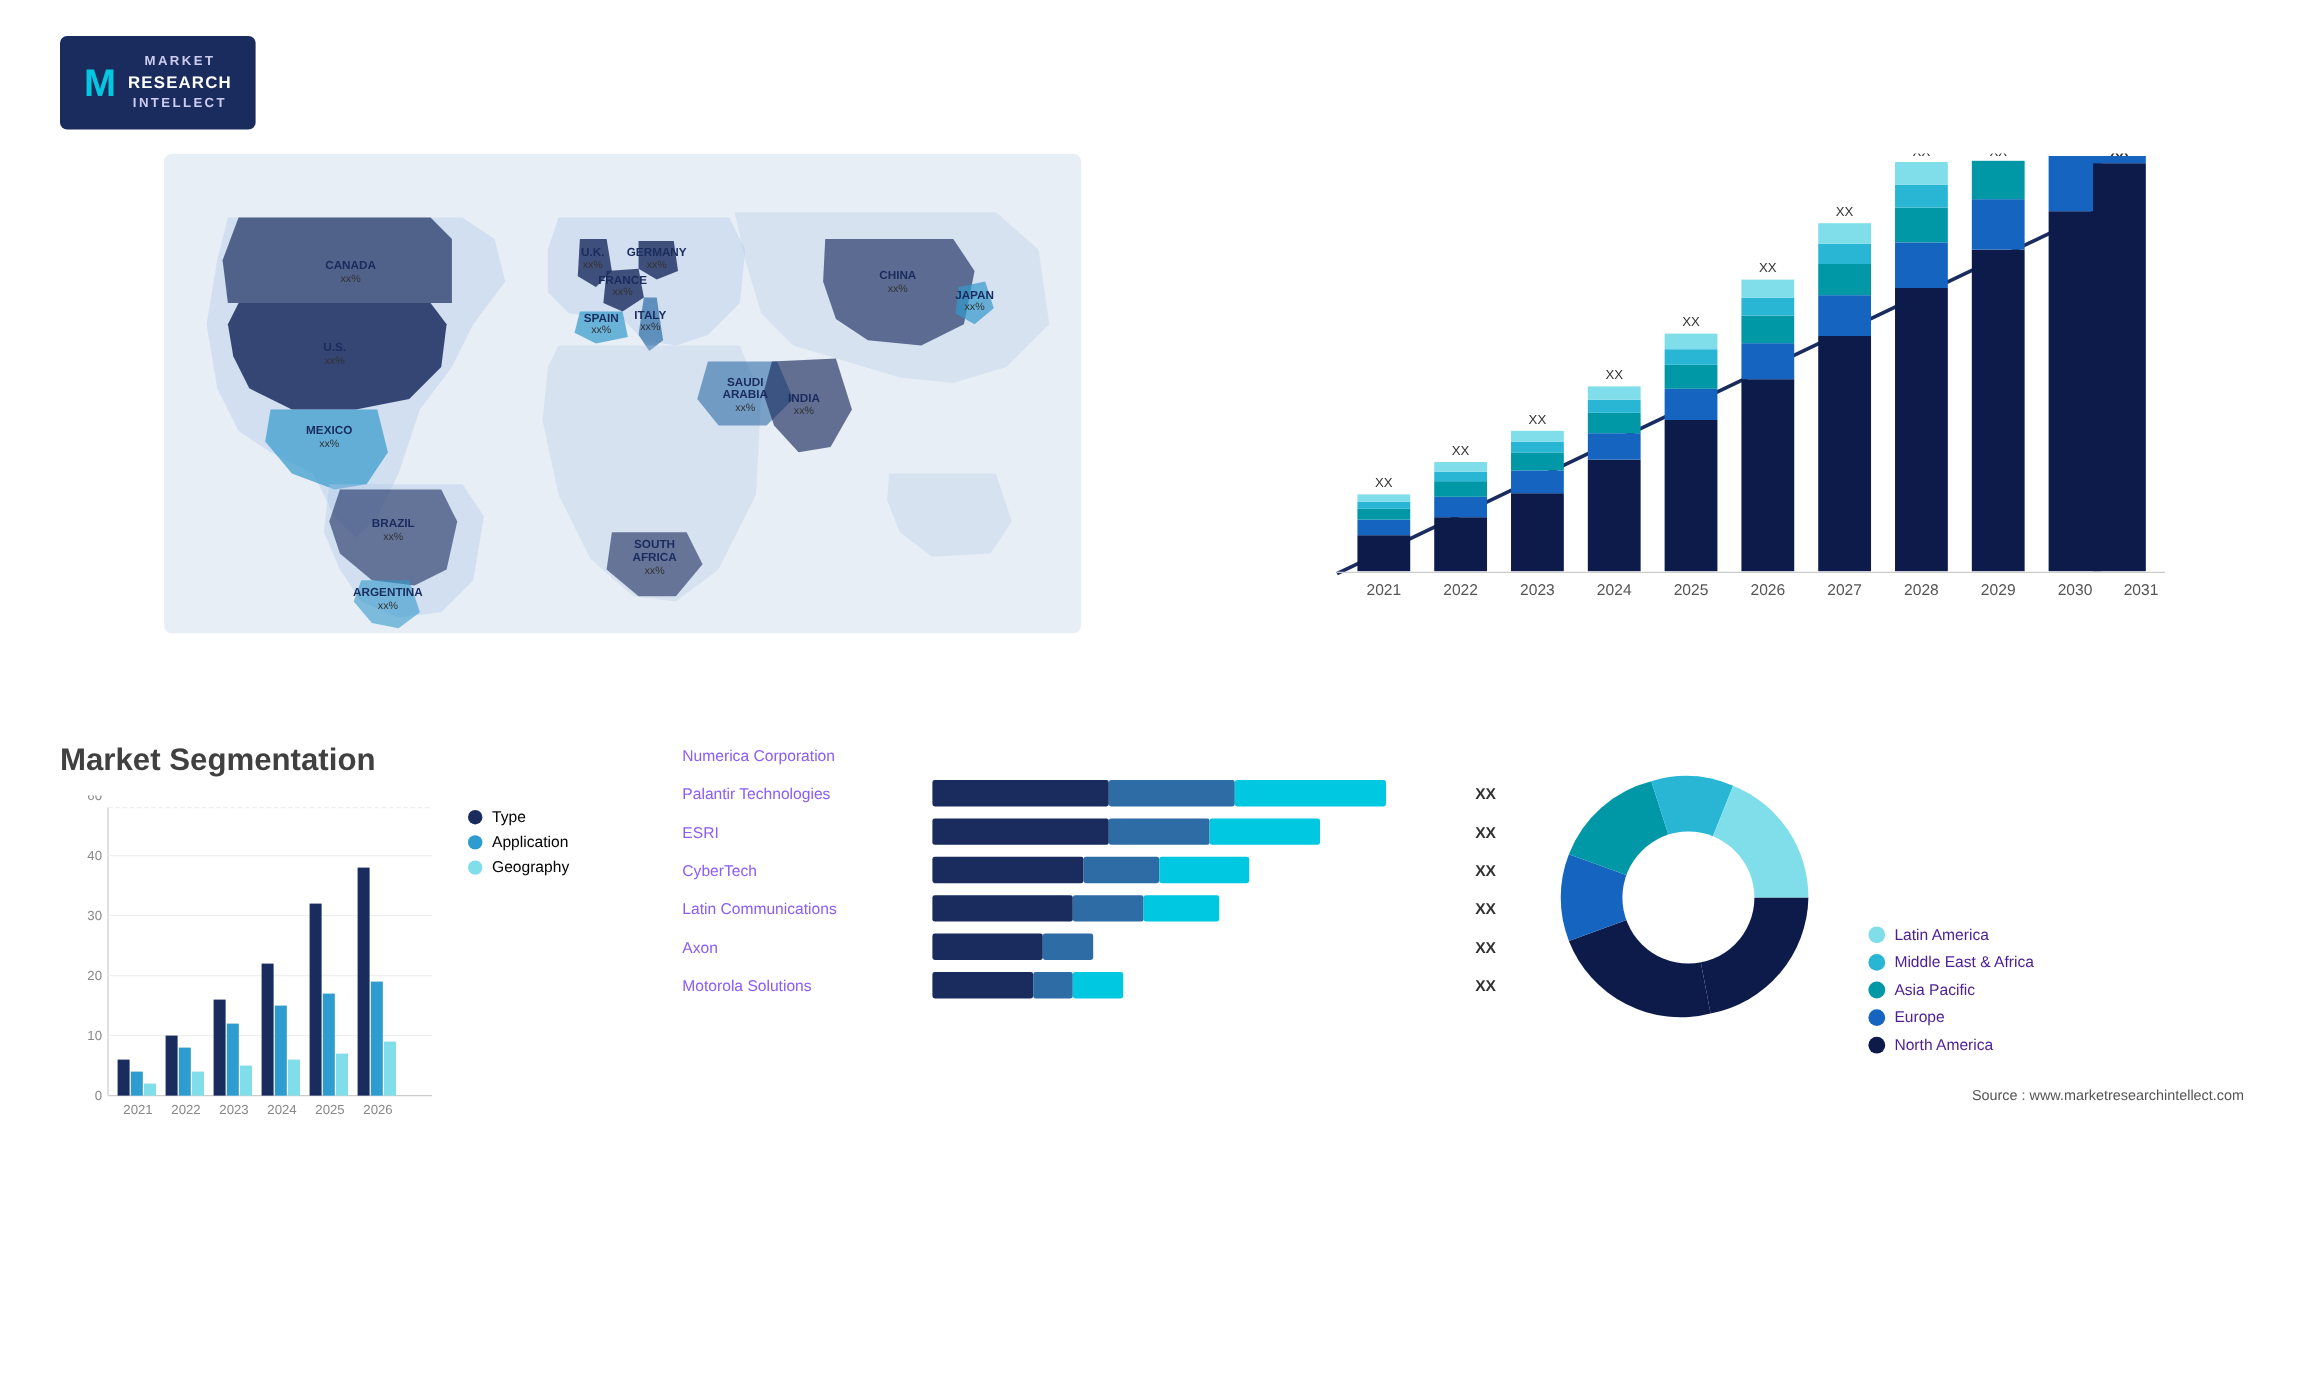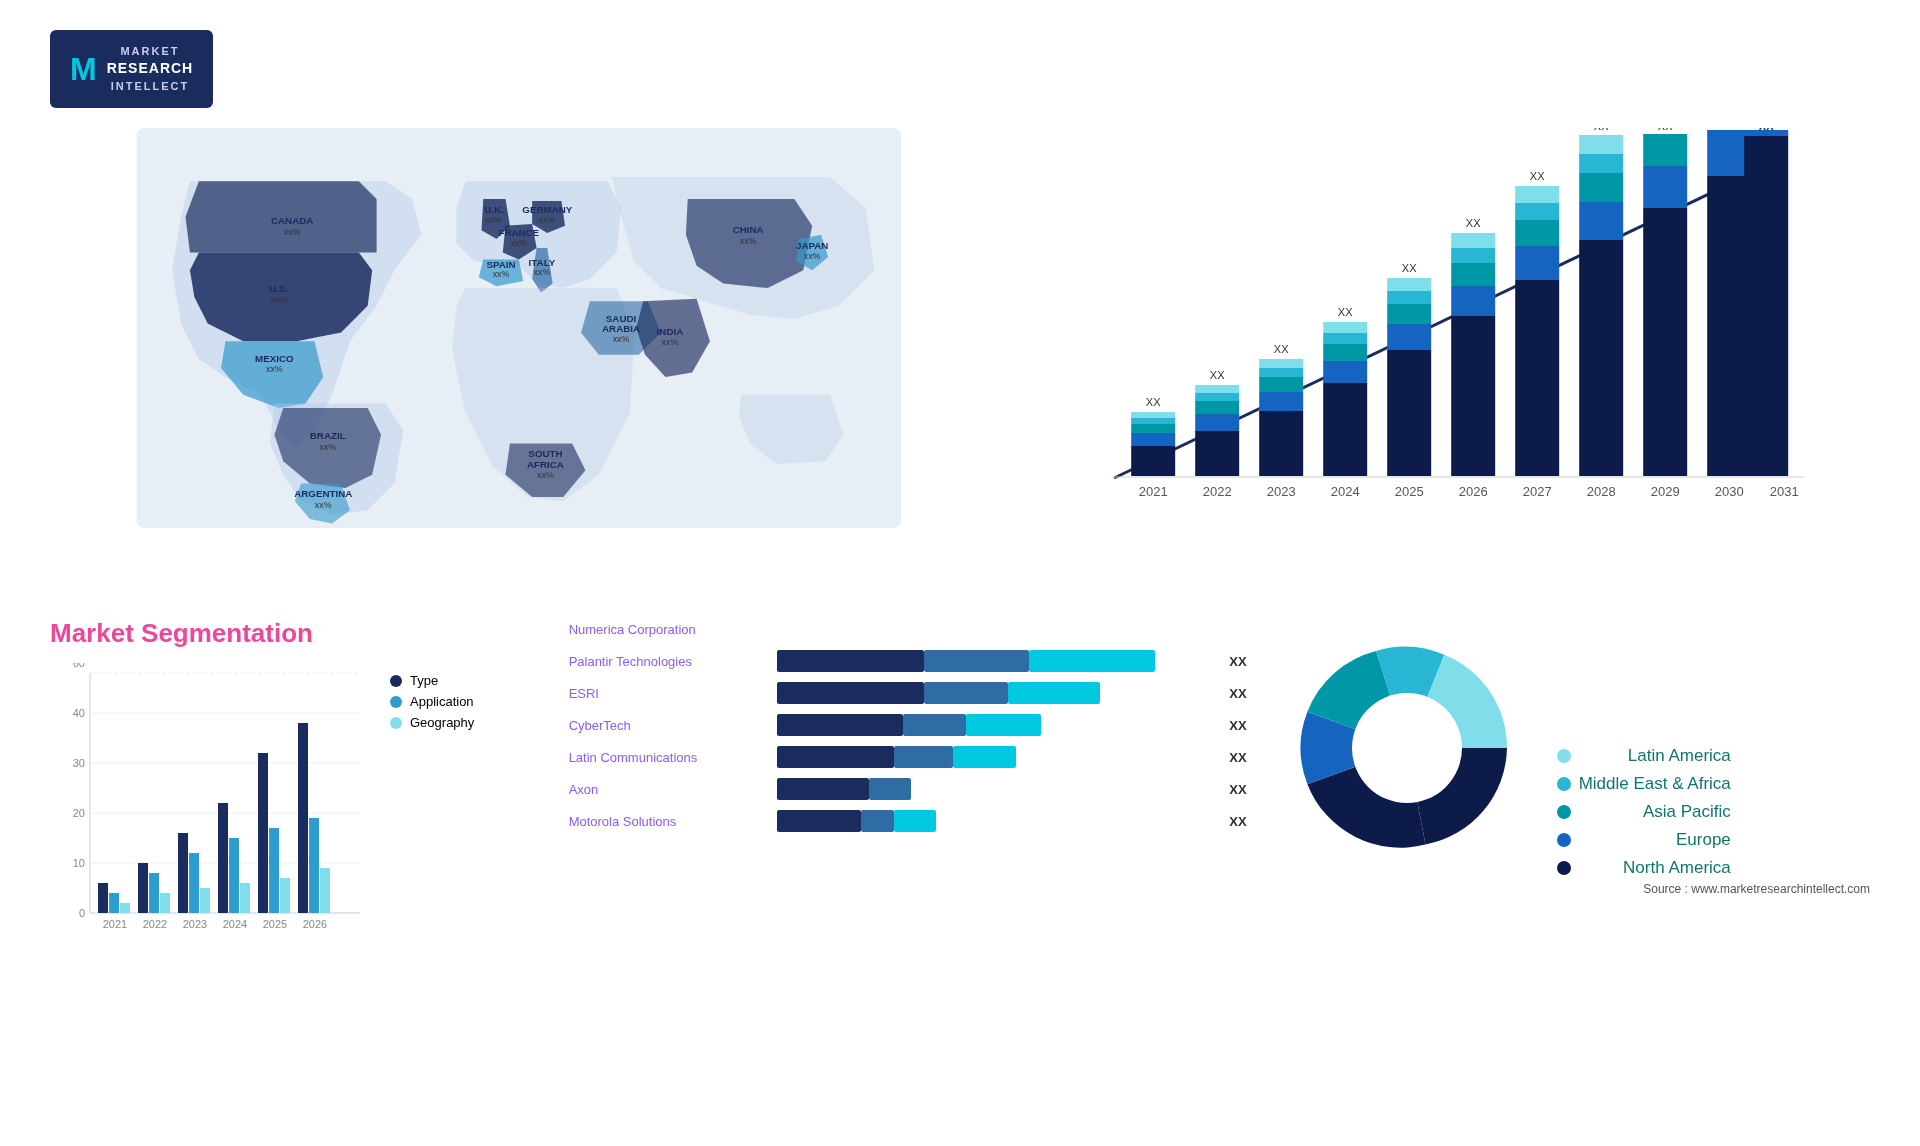--- a/index.html
+++ b/index.html
@@ -91,21 +91,21 @@
       flex: 1;
     }
     .regional-area {
       flex: 0.85;
     }
 
     
     .section-title {
       font-size: 26px;
       font-weight: 700;
-      color: #ec4899;
+      color: #404040;
       margin-bottom: 14px;
     }
 
     
     .world-map-svg {
       width: 100%;
       height: 400px;
     }
     .map-label {
       font-size: 11px;
@@ -173,37 +173,36 @@
       flex-direction: column;
       gap: 8px;
       margin-top: 20px;
       align-self: flex-end;
       margin-right: 20px;
     }
     .legend-item {
       display: flex;
       align-items: center;
       gap: 8px;
-      font-size: 17px;
-      color: #0f766e;
-      justify-content: space-between;
+      font-size: 13px;
+      color: #4c1d95;
     }
     .legend-dot {
       width: 14px;
       height: 14px;
       border-radius: 50%;
       flex-shrink: 0;
     }
 
     
     .source-text {
       font-size: 12px;
       color: #555;
       text-align: right;
-      margin-top: 4px;
+      margin-top: 28px;
     }
 
     
     .seg-legend {
       display: flex;
       flex-direction: column;
       gap: 6px;
       margin-top: 10px;
     }
     .seg-legend-item {

